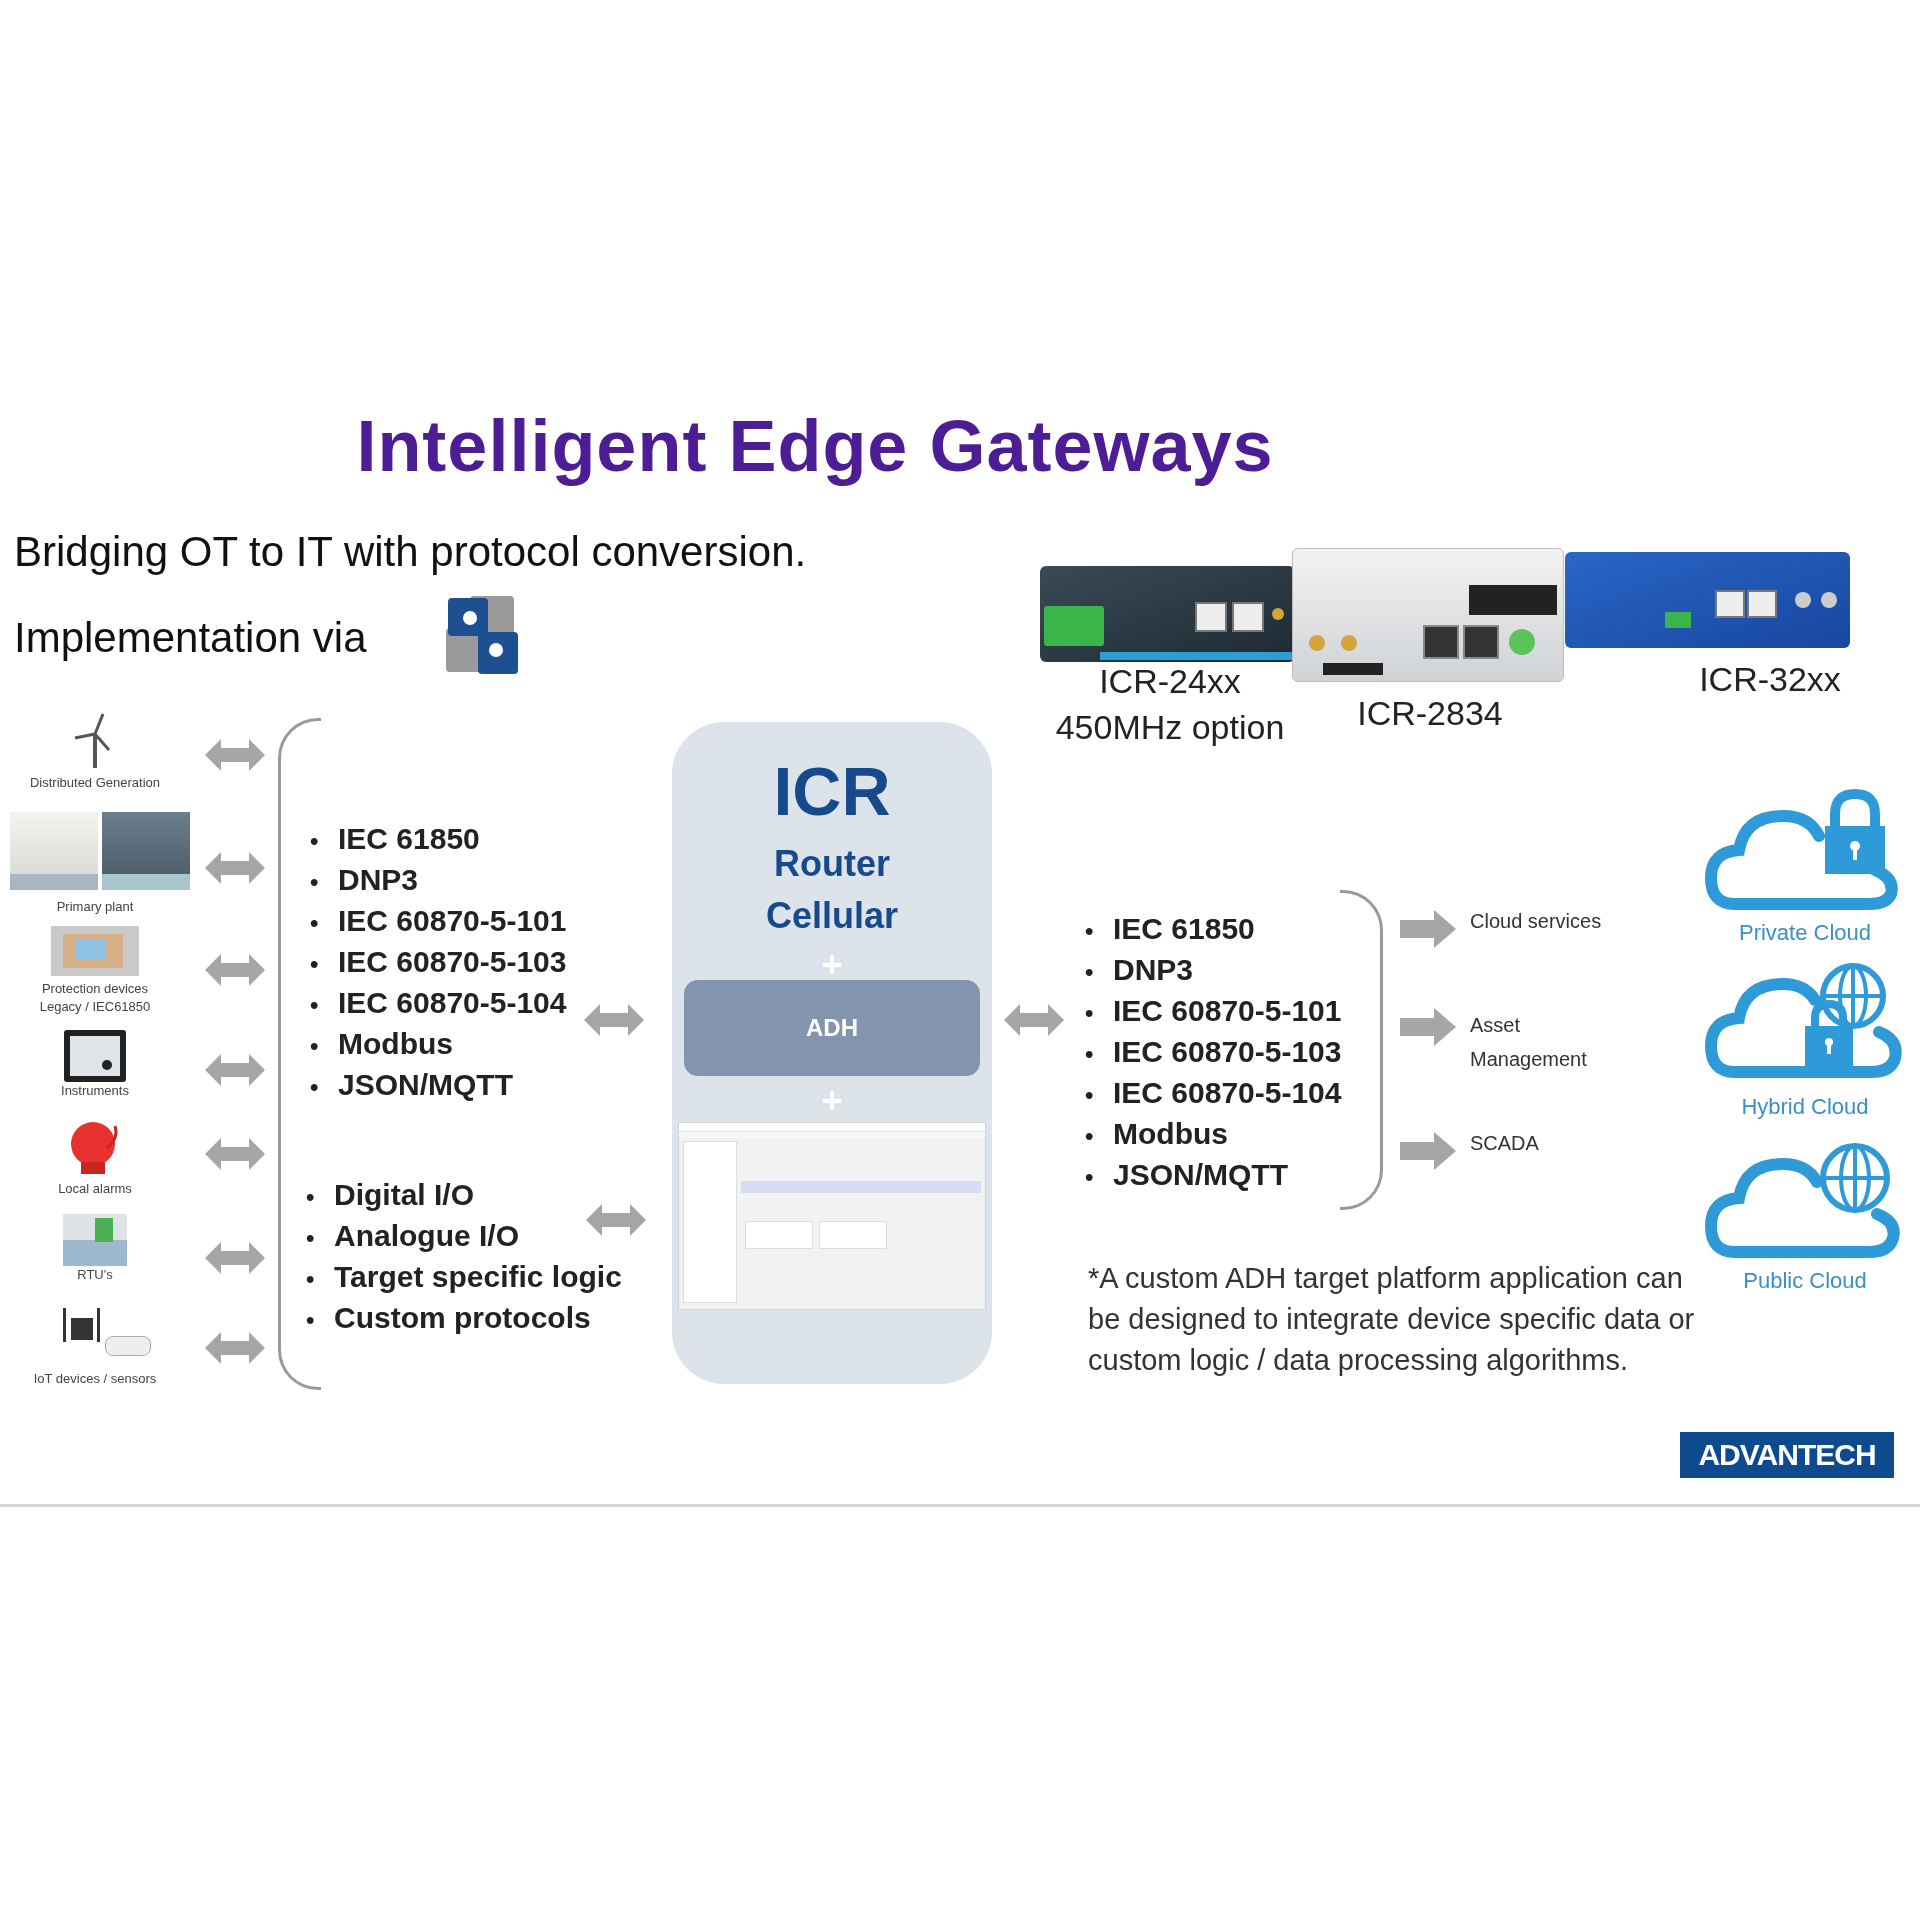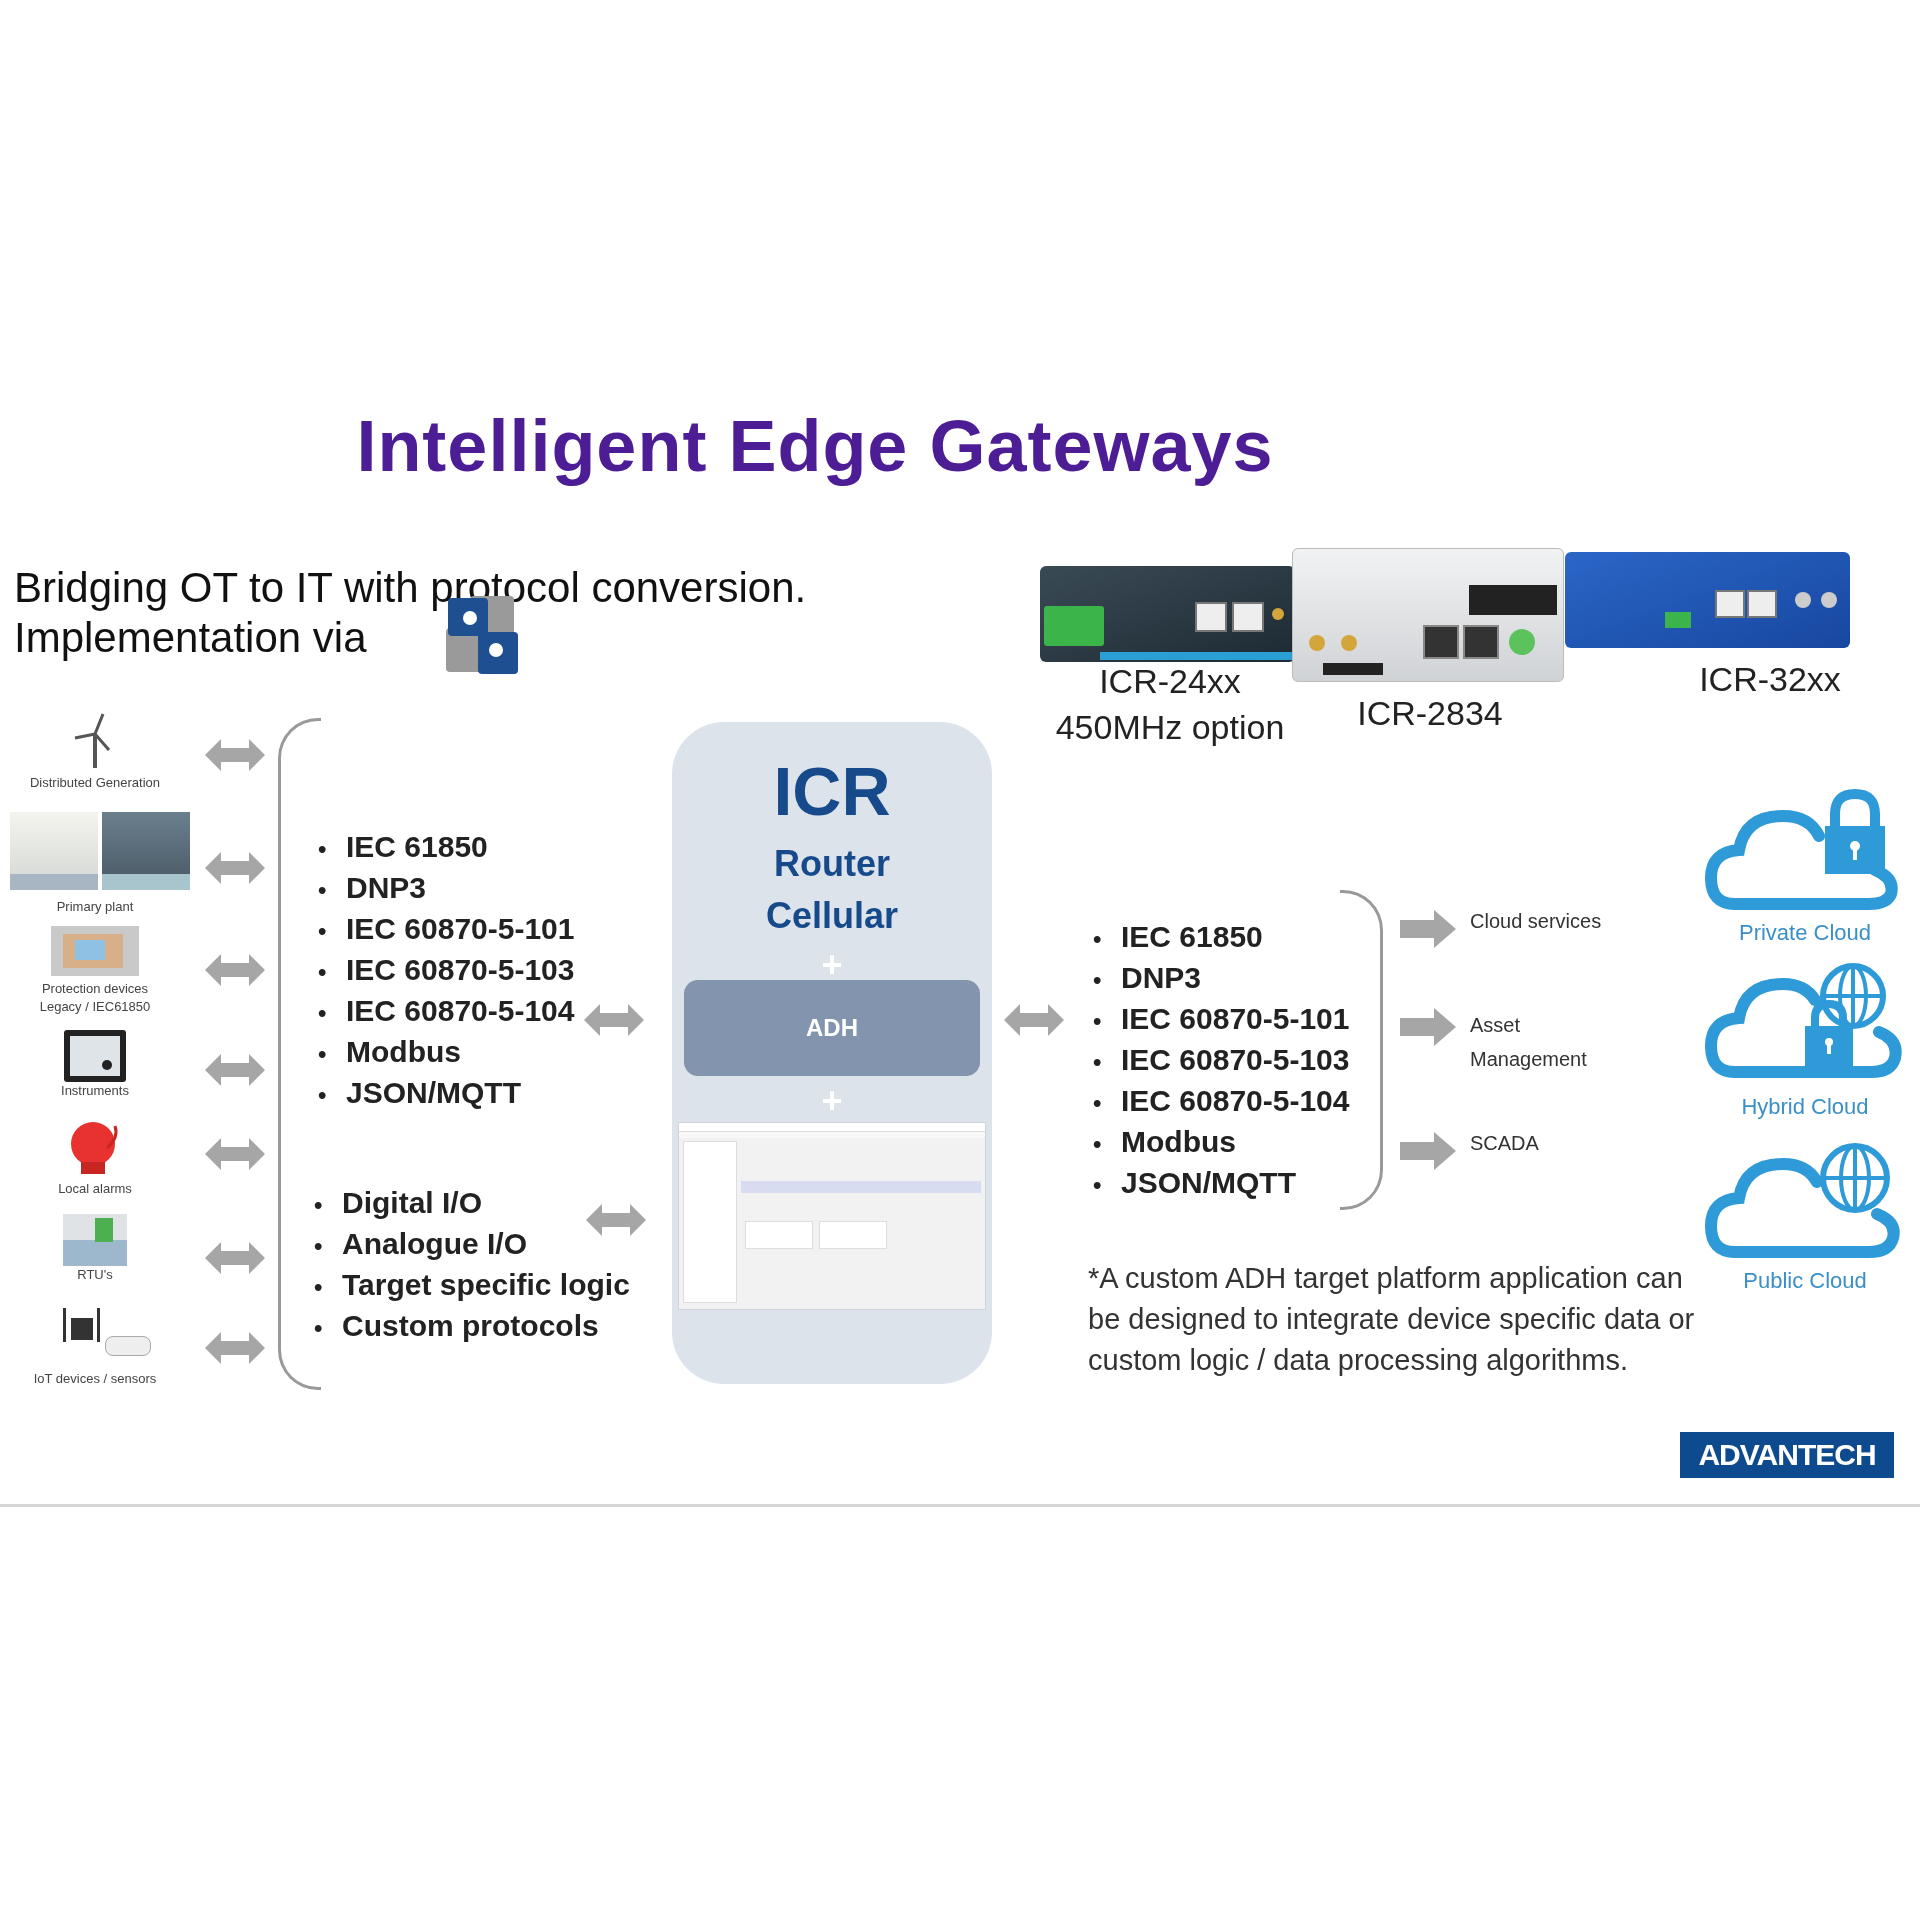--- a/index.html
+++ b/index.html
@@ -20,21 +20,21 @@
   .device { left:10px; width:170px; text-align:center; }
   .device-caption { font-size:13px; color:#444; line-height:18px; }
   .device-img { margin:0 auto; }
   .darrow { left:205px; width:60px; height:40px; }
 
   .bracket-left { left:278px; top:718px; width:40px; height:666px; border:3px solid #999;
                   border-right:none; border-radius:40px 0 0 40px; }
   .bracket-right { left:1340px; top:890px; width:40px; height:314px; border:3px solid #999;
                    border-left:none; border-radius:0 40px 40px 0; }
 
-  .blist { list-style:none; margin:16px; padding:0; font-weight:bold; font-size:30px; color:#222; }
+  .blist { list-style:none; margin:8px; padding:0; font-weight:bold; font-size:30px; color:#222; }
   .blist li { height:41px; line-height:41px; white-space:nowrap; }
   .blist li::before { content:"•"; display:inline-block; width:28px; font-size:24px; }
 
   .icr-box { left:672px; top:722px; width:320px; height:662px; background:#dde3eb; border-radius:52px; }
   .icr-title { left:672px; width:320px; top:752px; text-align:center; font-size:68px; font-weight:bold; color:#164a8a; }
   .icr-sub { left:672px; width:320px; top:838px; text-align:center; font-size:36px; font-weight:bold; color:#164a8a; line-height:52px; }
   .plus { left:672px; width:320px; text-align:center; font-size:36px; color:#ffffff; font-weight:bold; }
   .adh { left:684px; top:980px; width:296px; height:96px; background:#8294ae; border-radius:14px;
          display:flex; align-items:center; justify-content:center; color:#fff; font-weight:bold; font-size:24px; }
   .screenshot { left:678px; top:1122px; width:306px; height:186px; background:#f2f2f2; border:1px solid #cfd4da; }
@@ -45,21 +45,21 @@
 
   .note { left:1088px; top:1258px; width:620px; font-size:29px; line-height:41px; color:#333; }
   .adv-logo { left:1680px; top:1432px; width:214px; height:46px; background:#0d4b8e; color:#fff;
               font-weight:bold; font-size:30px; display:flex; align-items:center; justify-content:center; letter-spacing:-1px; }
   .hr { left:0; top:1504px; width:1920px; height:3px; background:#d6d6d6; }
 </style>
 </head>
 <body>
 
 <div class="abs title">Intelligent Edge Gateways</div>
-<div class="abs subline" style="top:528px;margin-top:36px;">Bridging OT to IT with protocol conversion.</div>
+<div class="abs subline" style="top:528px;">Bridging OT to IT with protocol conversion.</div>
 <div class="abs subline" style="top:614px;">Implementation via</div>
 <div class="abs routerapp">
   <svg width="86" height="86" viewBox="0 0 86 86">
     <rect x="30" y="4" width="44" height="44" rx="4" fill="#9a9a9a"></rect>
     <rect x="6" y="36" width="40" height="44" rx="4" fill="#9a9a9a"></rect>
     <rect x="8" y="6" width="40" height="38" rx="4" fill="#1d4f91"></rect>
     <rect x="38" y="40" width="40" height="42" rx="4" fill="#1d4f91"></rect>
     <circle cx="30" cy="26" r="7" fill="#fff"></circle>
     <circle cx="56" cy="58" r="7" fill="#fff"></circle>
   </svg>

